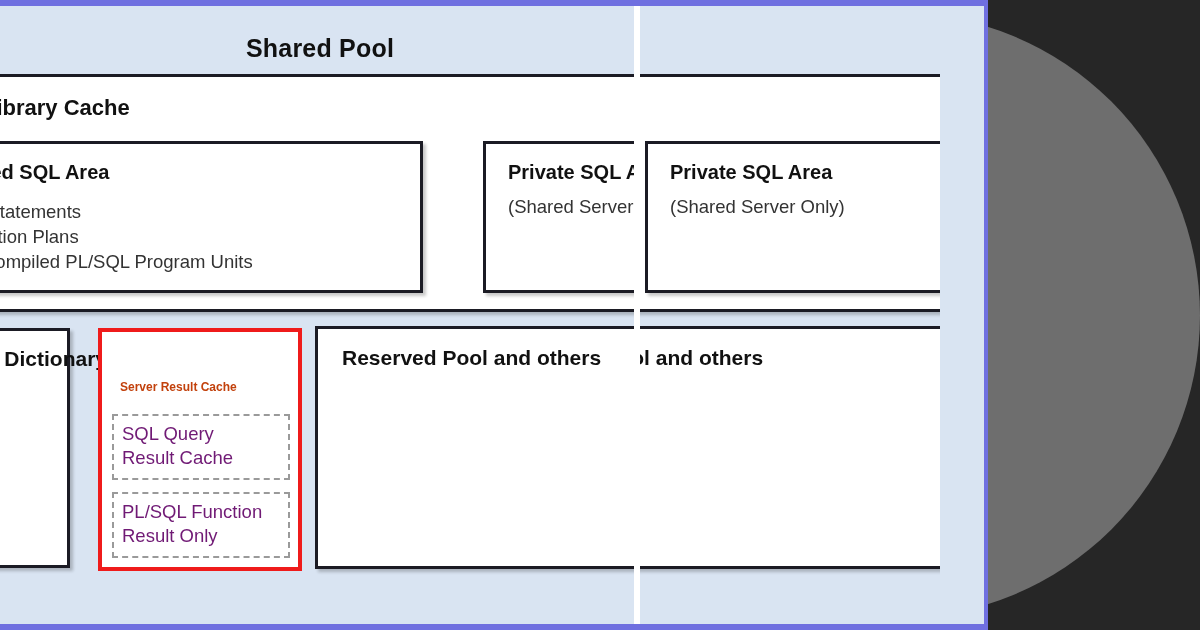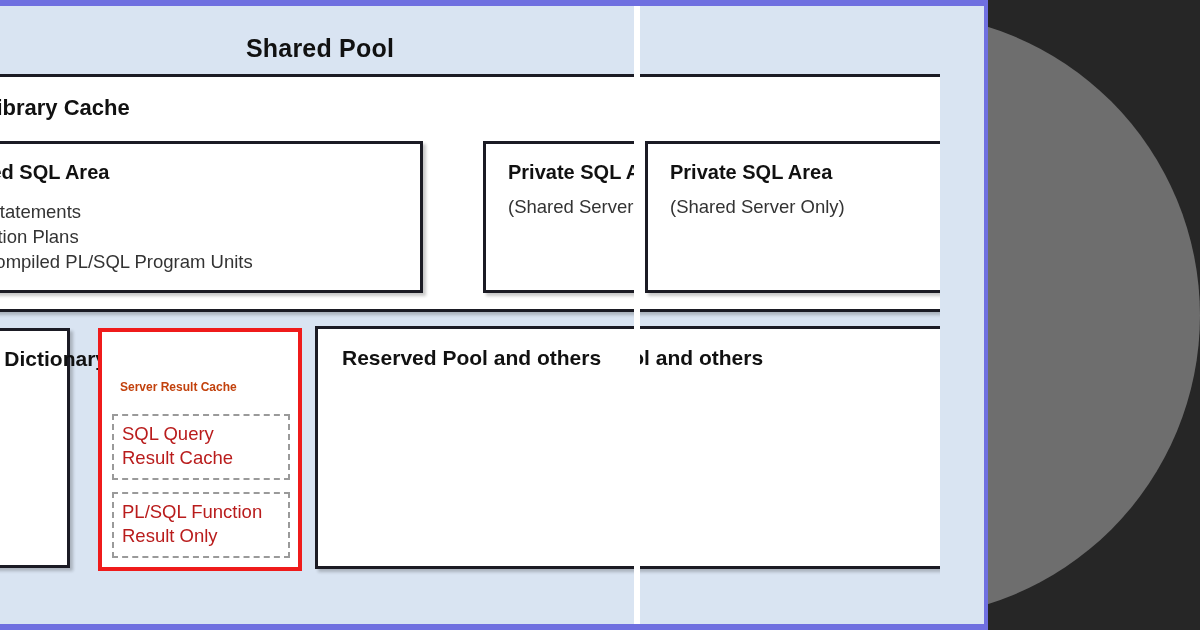--- a/index.html
+++ b/index.html
@@ -110,21 +110,21 @@
   .dashed-sub{
     position:absolute;left:10px;width:178px;
     border:2px dashed #9a9a9a;
     box-sizing:border-box;
     background:#fff;
   }
   #sql-query-cache{top:82px;height:66px;}
   #plsql-func-cache{top:160px;height:66px;}
   .dashed-sub span{
     position:absolute;left:8px;top:6px;
-    font-size:18.5px;color:#b91c1c;line-height:24px;white-space:nowrap;
+    font-size:18.5px;color:#701a75;line-height:24px;white-space:nowrap;
   }
 
   #reserved-pool-box{
     position:absolute;left:315px;top:320px;width:590px;height:243px;
     background:#fff;border:3px solid #1b1b24;box-sizing:border-box;
     box-shadow:3px 3px 3px rgba(0,0,0,.22);
   }
   #reserved-pool-label{
     position:absolute;left:24px;top:17px;
     font-size:21px;font-weight:bold;color:#111;white-space:nowrap;

